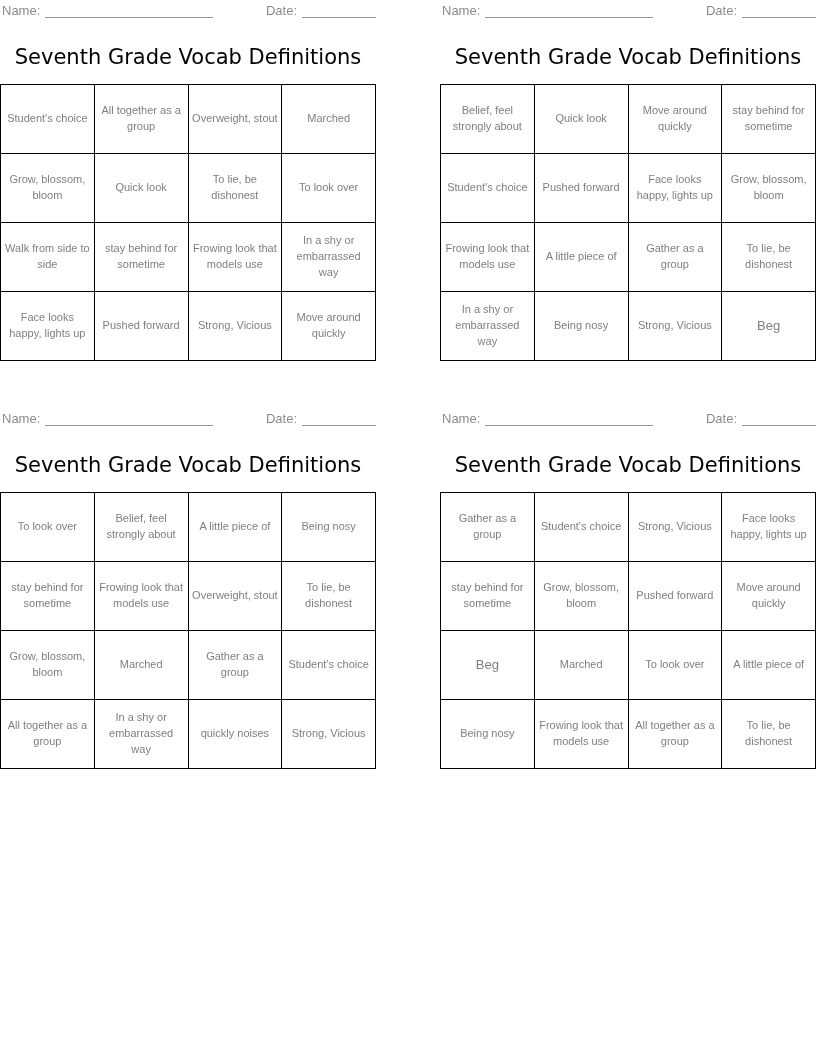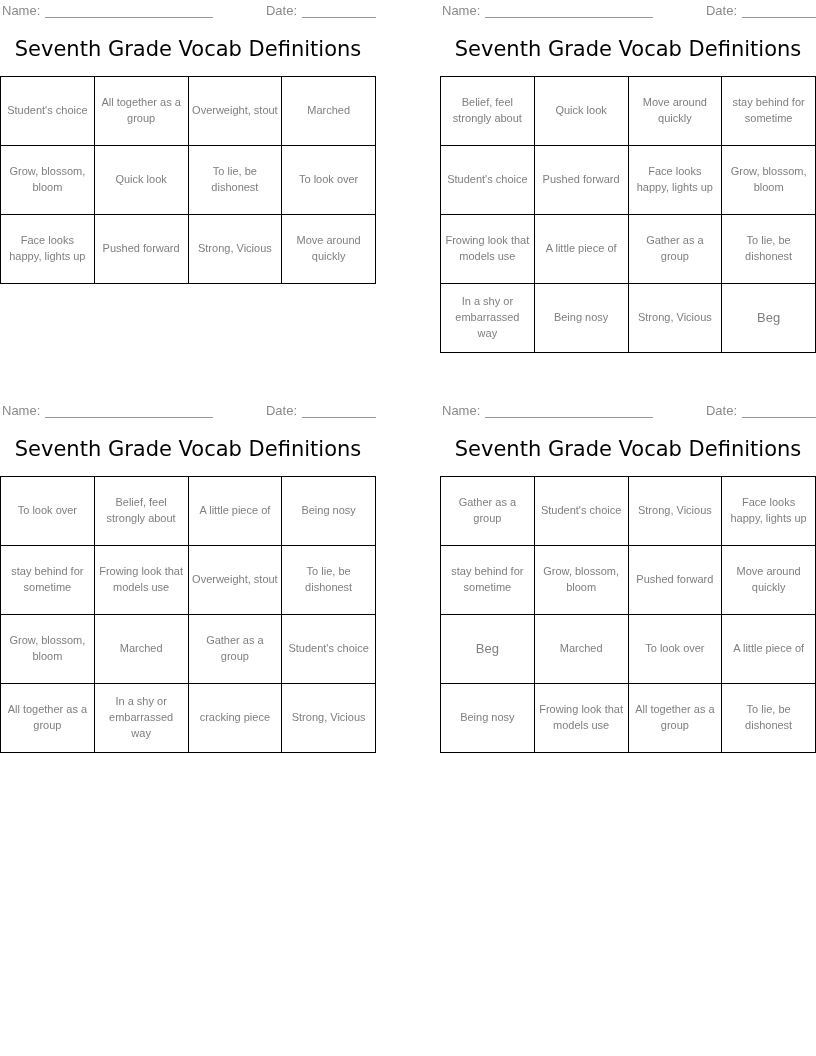--- a/index.html
+++ b/index.html
@@ -27,21 +27,21 @@
     padding-left:2px;
     font-size:13px;
     color:var(--meta-text,#8a8a8a);
   }
   .label { line-height:14px; white-space:nowrap; }
   .line  { border-bottom:1px solid var(--line,#949494); height:12px; }
   .name-line { width:168px; margin-left:5px; }
   .meta .spacer { flex:1; }
   .date-line { width:74px; margin-left:5px; }
   .title {
-    margin-top:20px;
+    margin-top:28px;
     text-align:center;
     font-family:"DejaVu Sans", sans-serif;
     font-size:21px;
     font-weight:normal;
     line-height:23px;
     color:var(--title,#000000);
     letter-spacing:0;
   }
   table.grid {
     margin-top:15px;
@@ -85,20 +85,26 @@
               <td>Overweight, stout</td>
               <td>Marched</td>
             </tr>
             <tr>
               <td>Grow, blossom, bloom</td>
               <td>Quick look</td>
               <td>To lie, be dishonest</td>
               <td>To look over</td>
             </tr>
             <tr>
+              <td>Walk from side to side</td>
+              <td>stay behind for sometime</td>
+              <td>Frowing look that models use</td>
+              <td>In a shy or embarrassed way</td>
+            </tr>
+            <tr>
               <td>Face looks happy, lights up</td>
               <td>Pushed forward</td>
               <td>Strong, Vicious</td>
               <td>Move around quickly</td>
             </tr>
           </tbody>
         </table>
     </div>
 
     <div class="card">
@@ -165,21 +171,21 @@
             </tr>
             <tr>
               <td>Grow, blossom, bloom</td>
               <td>Marched</td>
               <td>Gather as a group</td>
               <td>Student's choice</td>
             </tr>
             <tr>
               <td>All together as a group</td>
               <td>In a shy or embarrassed way</td>
-              <td>cracking piece</td>
+              <td>quickly noises</td>
               <td>Strong, Vicious</td>
             </tr>
           </tbody>
         </table>
     </div>
 
     <div class="card">
       <div class="meta">
         <span class="label">Name:</span>
         <span class="line name-line"></span>

